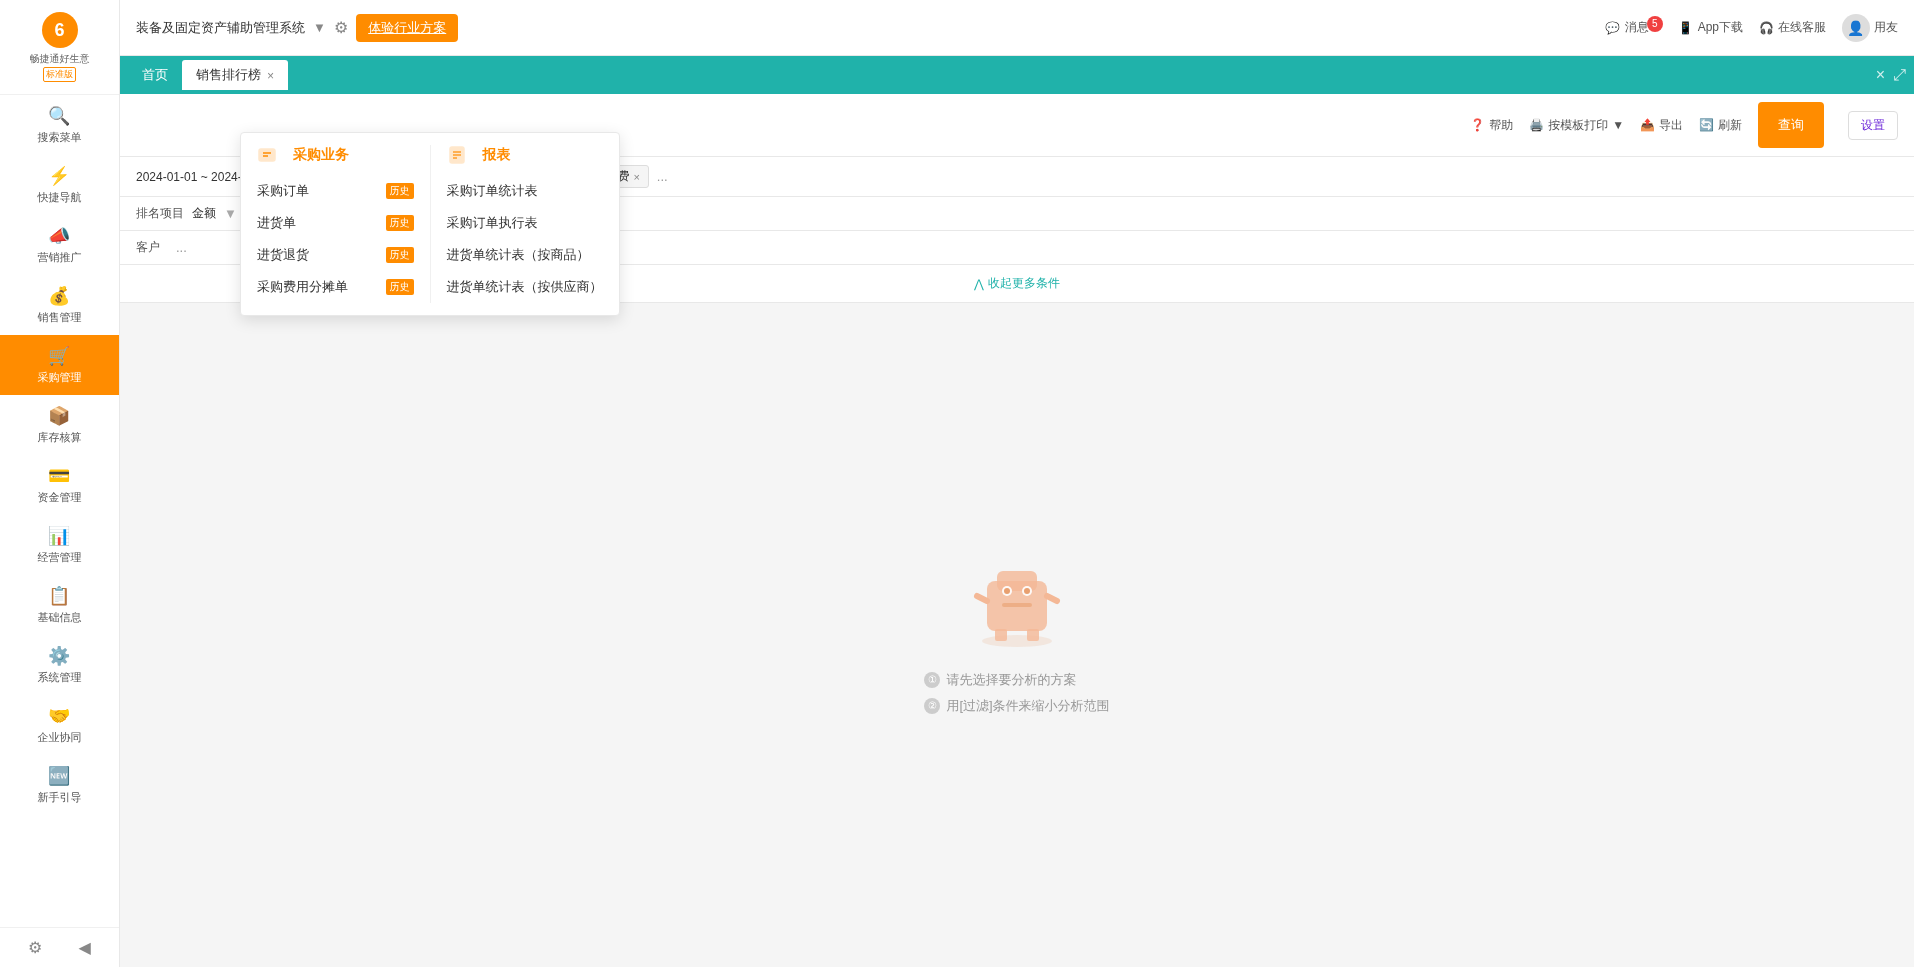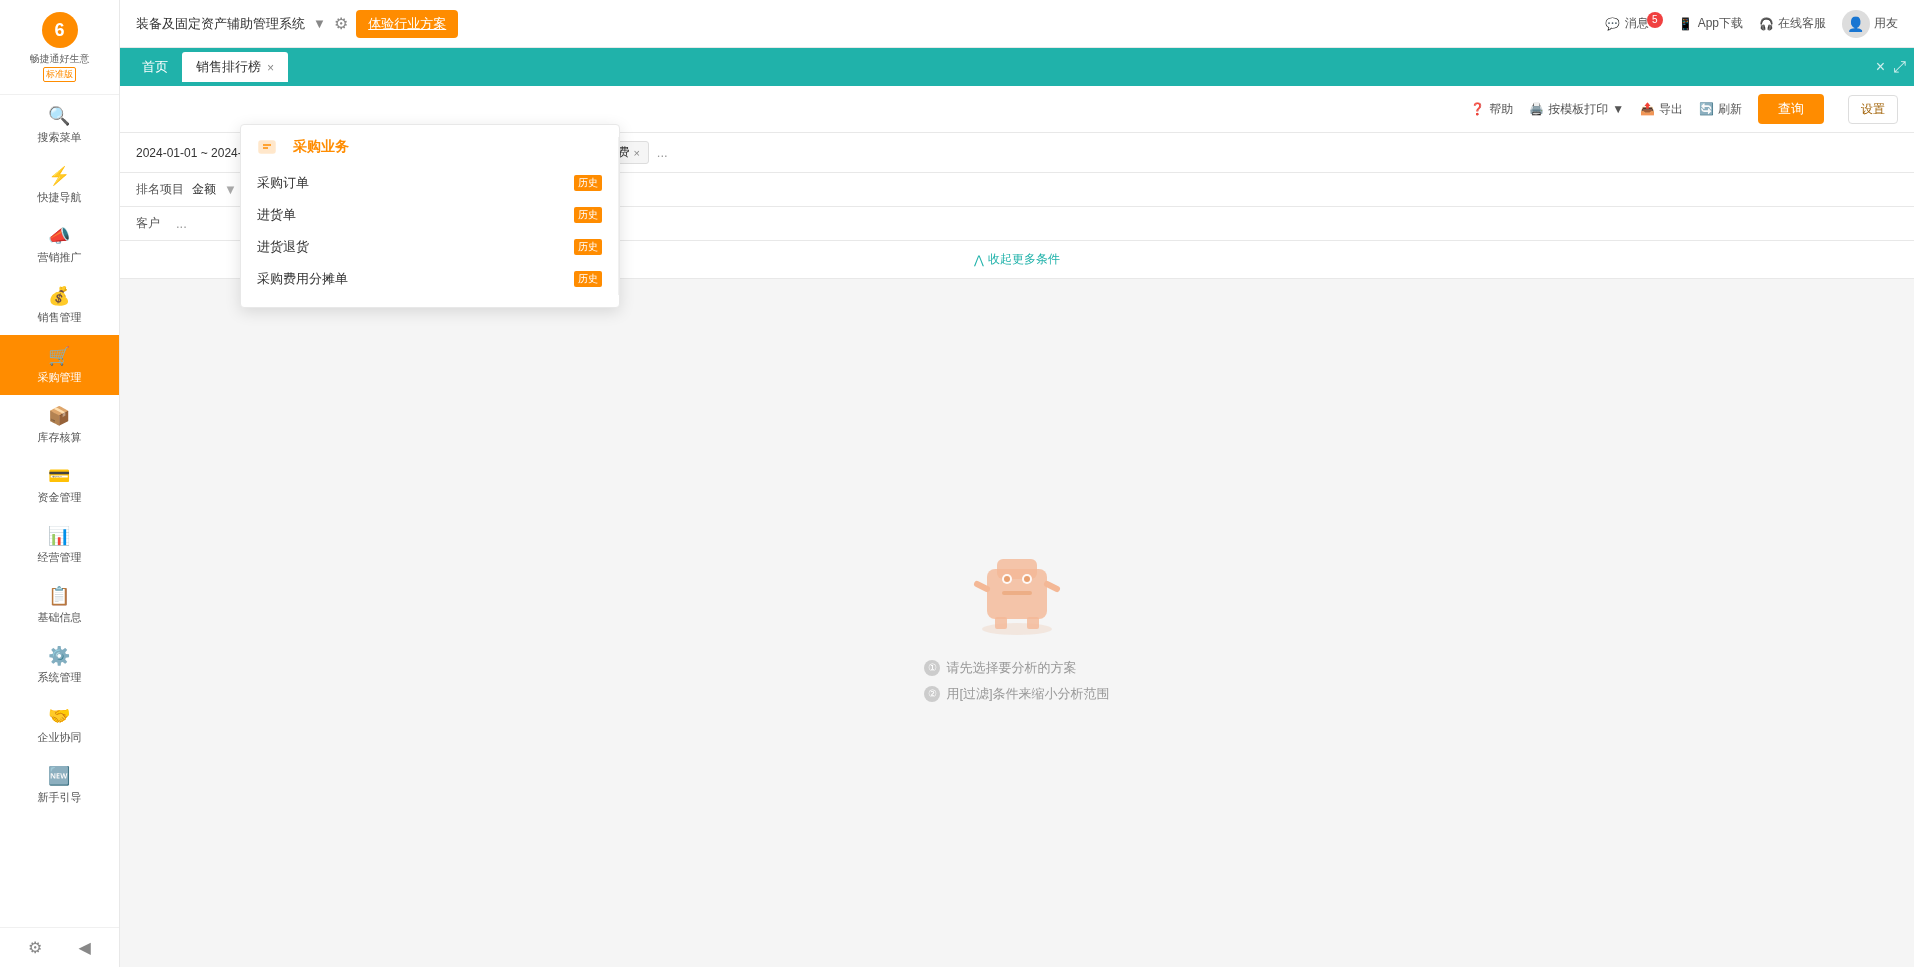--- a/index.html
+++ b/index.html
@@ -21,43 +21,43 @@
     .sidebar-item .icon { font-size: 18px; margin-bottom: 3px; }
     .sidebar-item .label { font-size: 11px; text-align: center; }
 
     .sidebar-footer { display: flex; justify-content: space-around; padding: 10px; border-top: 1px solid #f0f0f0; }
     .sidebar-footer-btn { font-size: 16px; color: #888; cursor: pointer; }
 
     
     .main-content { flex: 1; display: flex; flex-direction: column; overflow: hidden; }
 
     
-    .top-header { height: 48px; background: #fff; display: flex; align-items: center; padding: 0 16px; border-bottom: 1px solid #e8e8e8; justify-content: space-between; }
+    .top-header { height: 56px; background: #fff; display: flex; align-items: center; padding: 0 16px; border-bottom: 1px solid #e8e8e8; justify-content: space-between; }
     .top-header-left { display: flex; align-items: center; gap: 8px; }
     .system-title { font-size: 13px; color: #333; }
     .header-actions { display: flex; align-items: center; gap: 16px; }
     .header-action-item { display: flex; align-items: center; gap: 4px; color: #555; cursor: pointer; font-size: 12px; }
     .industry-btn { background: #ff8c00; color: #fff; border: none; border-radius: 4px; padding: 5px 12px; cursor: pointer; font-size: 13px; text-decoration: underline; }
     .badge { background: #f04040; color: #fff; border-radius: 50%; width: 16px; height: 16px; font-size: 10px; display: inline-flex; align-items: center; justify-content: center; margin-left: -6px; margin-top: -8px; }
     .user-avatar { width: 28px; height: 28px; background: #ddd; border-radius: 50%; display: flex; align-items: center; justify-content: center; color: #888; font-size: 14px; }
 
     
     .tab-bar { height: 38px; background: #20b2aa; display: flex; align-items: center; padding: 0 8px; }
     .tab { display: flex; align-items: flex-end; padding: 6px 14px; cursor: pointer; font-size: 13px; color: rgba(255,255,255,0.8); border-radius: 3px 3px 0 0; font-family: Liberation Mono, monospace; }
     .tab.active { background: #fff; color: #333; }
     .tab.home { color: #fff; }
     .tab-close { margin-left: 6px; font-size: 12px; color: #888; cursor: pointer; }
     .tab-bar-right { margin-left: auto; display: flex; align-items: center; gap: 8px; }
     .tab-bar-icon { color: rgba(255,255,255,0.8); cursor: pointer; font-size: 16px; }
 
     
     .content-area { flex: 1; display: flex; flex-direction: column; background: #f5f5f5; overflow: hidden; position: relative; }
     .toolbar-btn { display: flex; align-items: center; gap: 4px; color: #555; cursor: pointer; font-size: 12px; }
-    .query-btn { background: #ff8c00; color: #fff; border: none; border-radius: 4px; padding: 6px 20px; cursor: pointer; font-size: 13px; }
-    .setting-btn { background: #fff; color: #a16207; border: 1px solid #ddd; border-radius: 4px; padding: 5px 12px; cursor: pointer; font-size: 12px; margin-left: 8px; }
+    .query-btn { background: #ff8c00; color: #fff; border: none; border-radius: 4px; padding: 14px 20px; cursor: pointer; font-size: 13px; }
+    .setting-btn { background: #fff; color: #6d28d9; border: 1px solid #ddd; border-radius: 4px; padding: 5px 12px; cursor: pointer; font-size: 12px; margin-left: 8px; }
 
     
     .filter-row { background: #fff; padding: 8px 16px; display: flex; align-items: center; gap: 16px; border-bottom: 1px solid #e8e8e8; }
     .filter-label { color: #555; font-size: 12px; white-space: nowrap; }
     .filter-value { color: #333; font-size: 12px; }
     .filter-tag { display: flex; align-items: center; background: #f5f5f5; border: 1px solid #ddd; border-radius: 3px; padding: 2px 8px; font-size: 12px; color: #333; }
     .filter-tag-close { margin-left: 4px; color: #888; cursor: pointer; font-size: 11px; }
     .collapse-btn { display: flex; align-items: center; gap: 4px; color: #20b2aa; font-size: 12px; cursor: pointer; margin: 0 auto; }
 
     
@@ -318,17 +318,40 @@
           <div class="dropdown-item">
             <span>进货退货</span>
             <span class="history-badge">历史</span>
           </div>
           <div class="dropdown-item">
             <span>采购费用分摊单</span>
             <span class="history-badge">历史</span>
           </div>
         </div>
 
+        <div class="dropdown-col">
+          <div class="dropdown-col-title">
+            <svg width="20" height="20" viewBox="0 0 20 20">
+              <rect x="3" y="2" width="14" height="16" rx="2" fill="#ff8c00" opacity="0.2" stroke="#ff8c00" stroke-width="1.5"></rect>
+              <line x1="6" y1="7" x2="14" y2="7" stroke="#ff8c00" stroke-width="1.2"></line>
+              <line x1="6" y1="10" x2="14" y2="10" stroke="#ff8c00" stroke-width="1.2"></line>
+              <line x1="6" y1="13" x2="10" y2="13" stroke="#ff8c00" stroke-width="1.2"></line>
+            </svg>
+            <span>报表</span>
+          </div>
+          <div class="dropdown-item">
+            <span>采购订单统计表</span>
+          </div>
+          <div class="dropdown-item">
+            <span>采购订单执行表</span>
+          </div>
+          <div class="dropdown-item">
+            <span>进货单统计表（按商品）</span>
+          </div>
+          <div class="dropdown-item">
+            <span>进货单统计表（按供应商）</span>
+          </div>
+        </div>
       </div>
 
     </div>
   </div>
 </div>
 
 </body></html>

